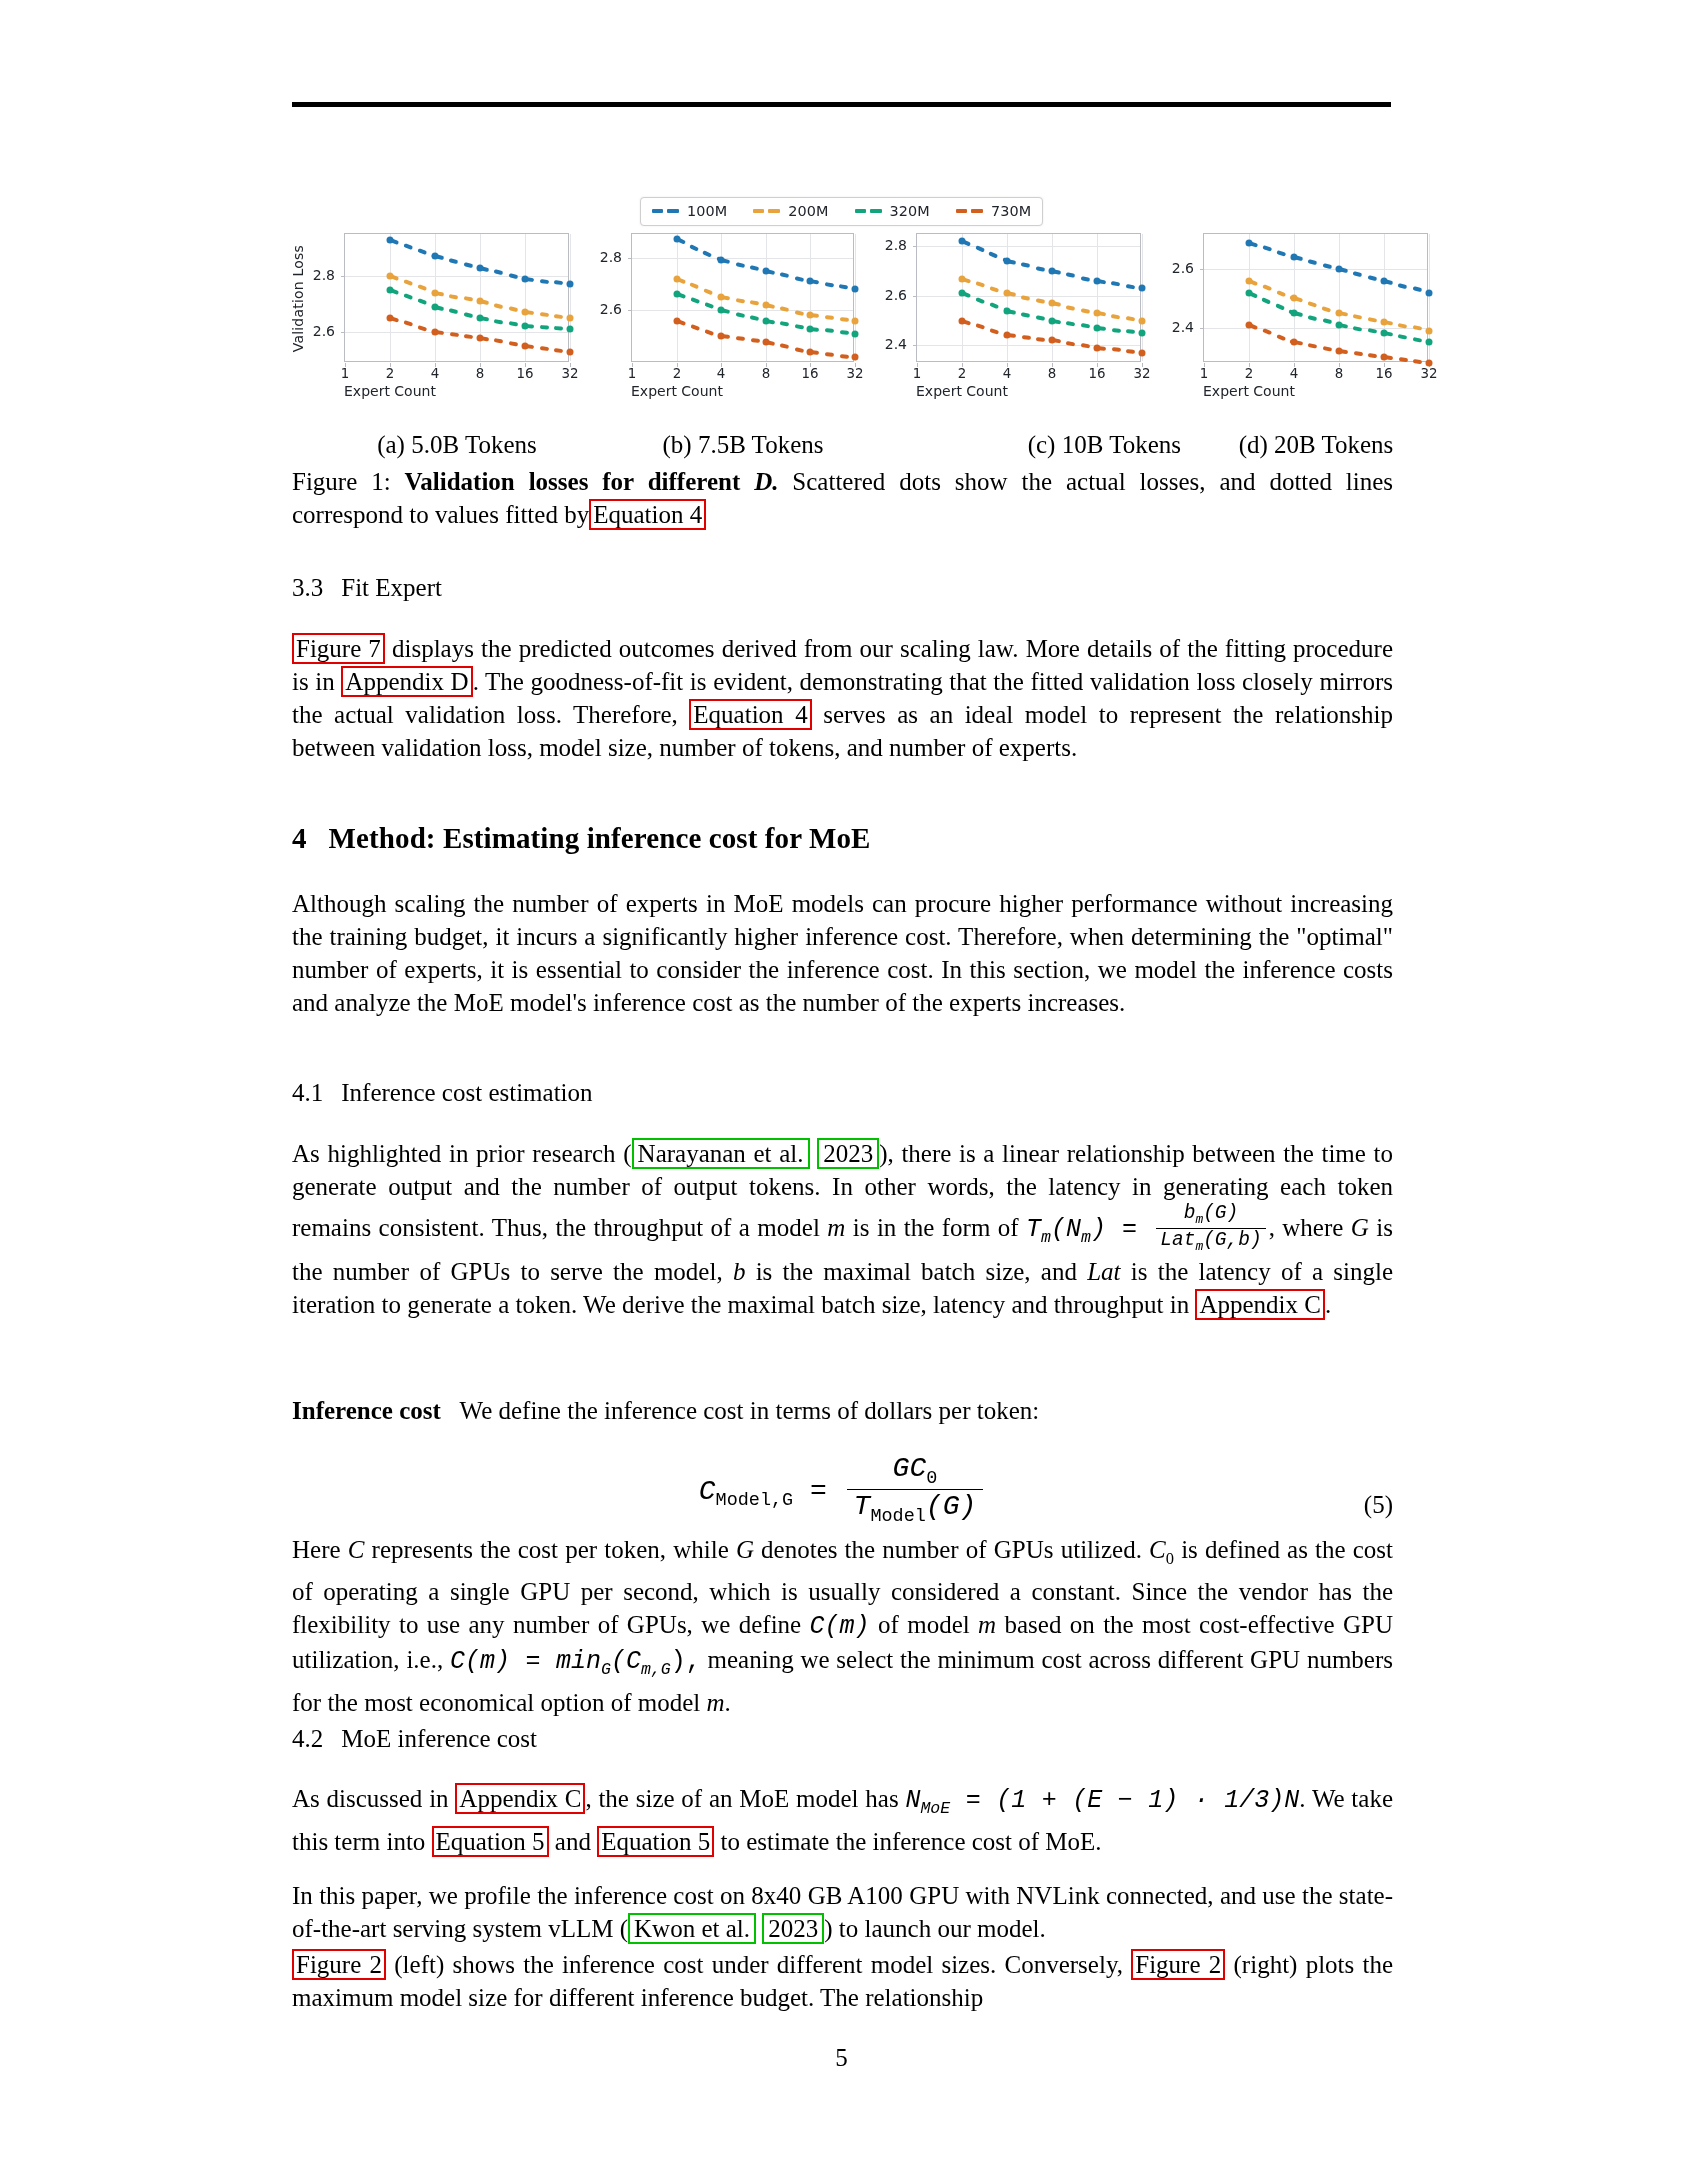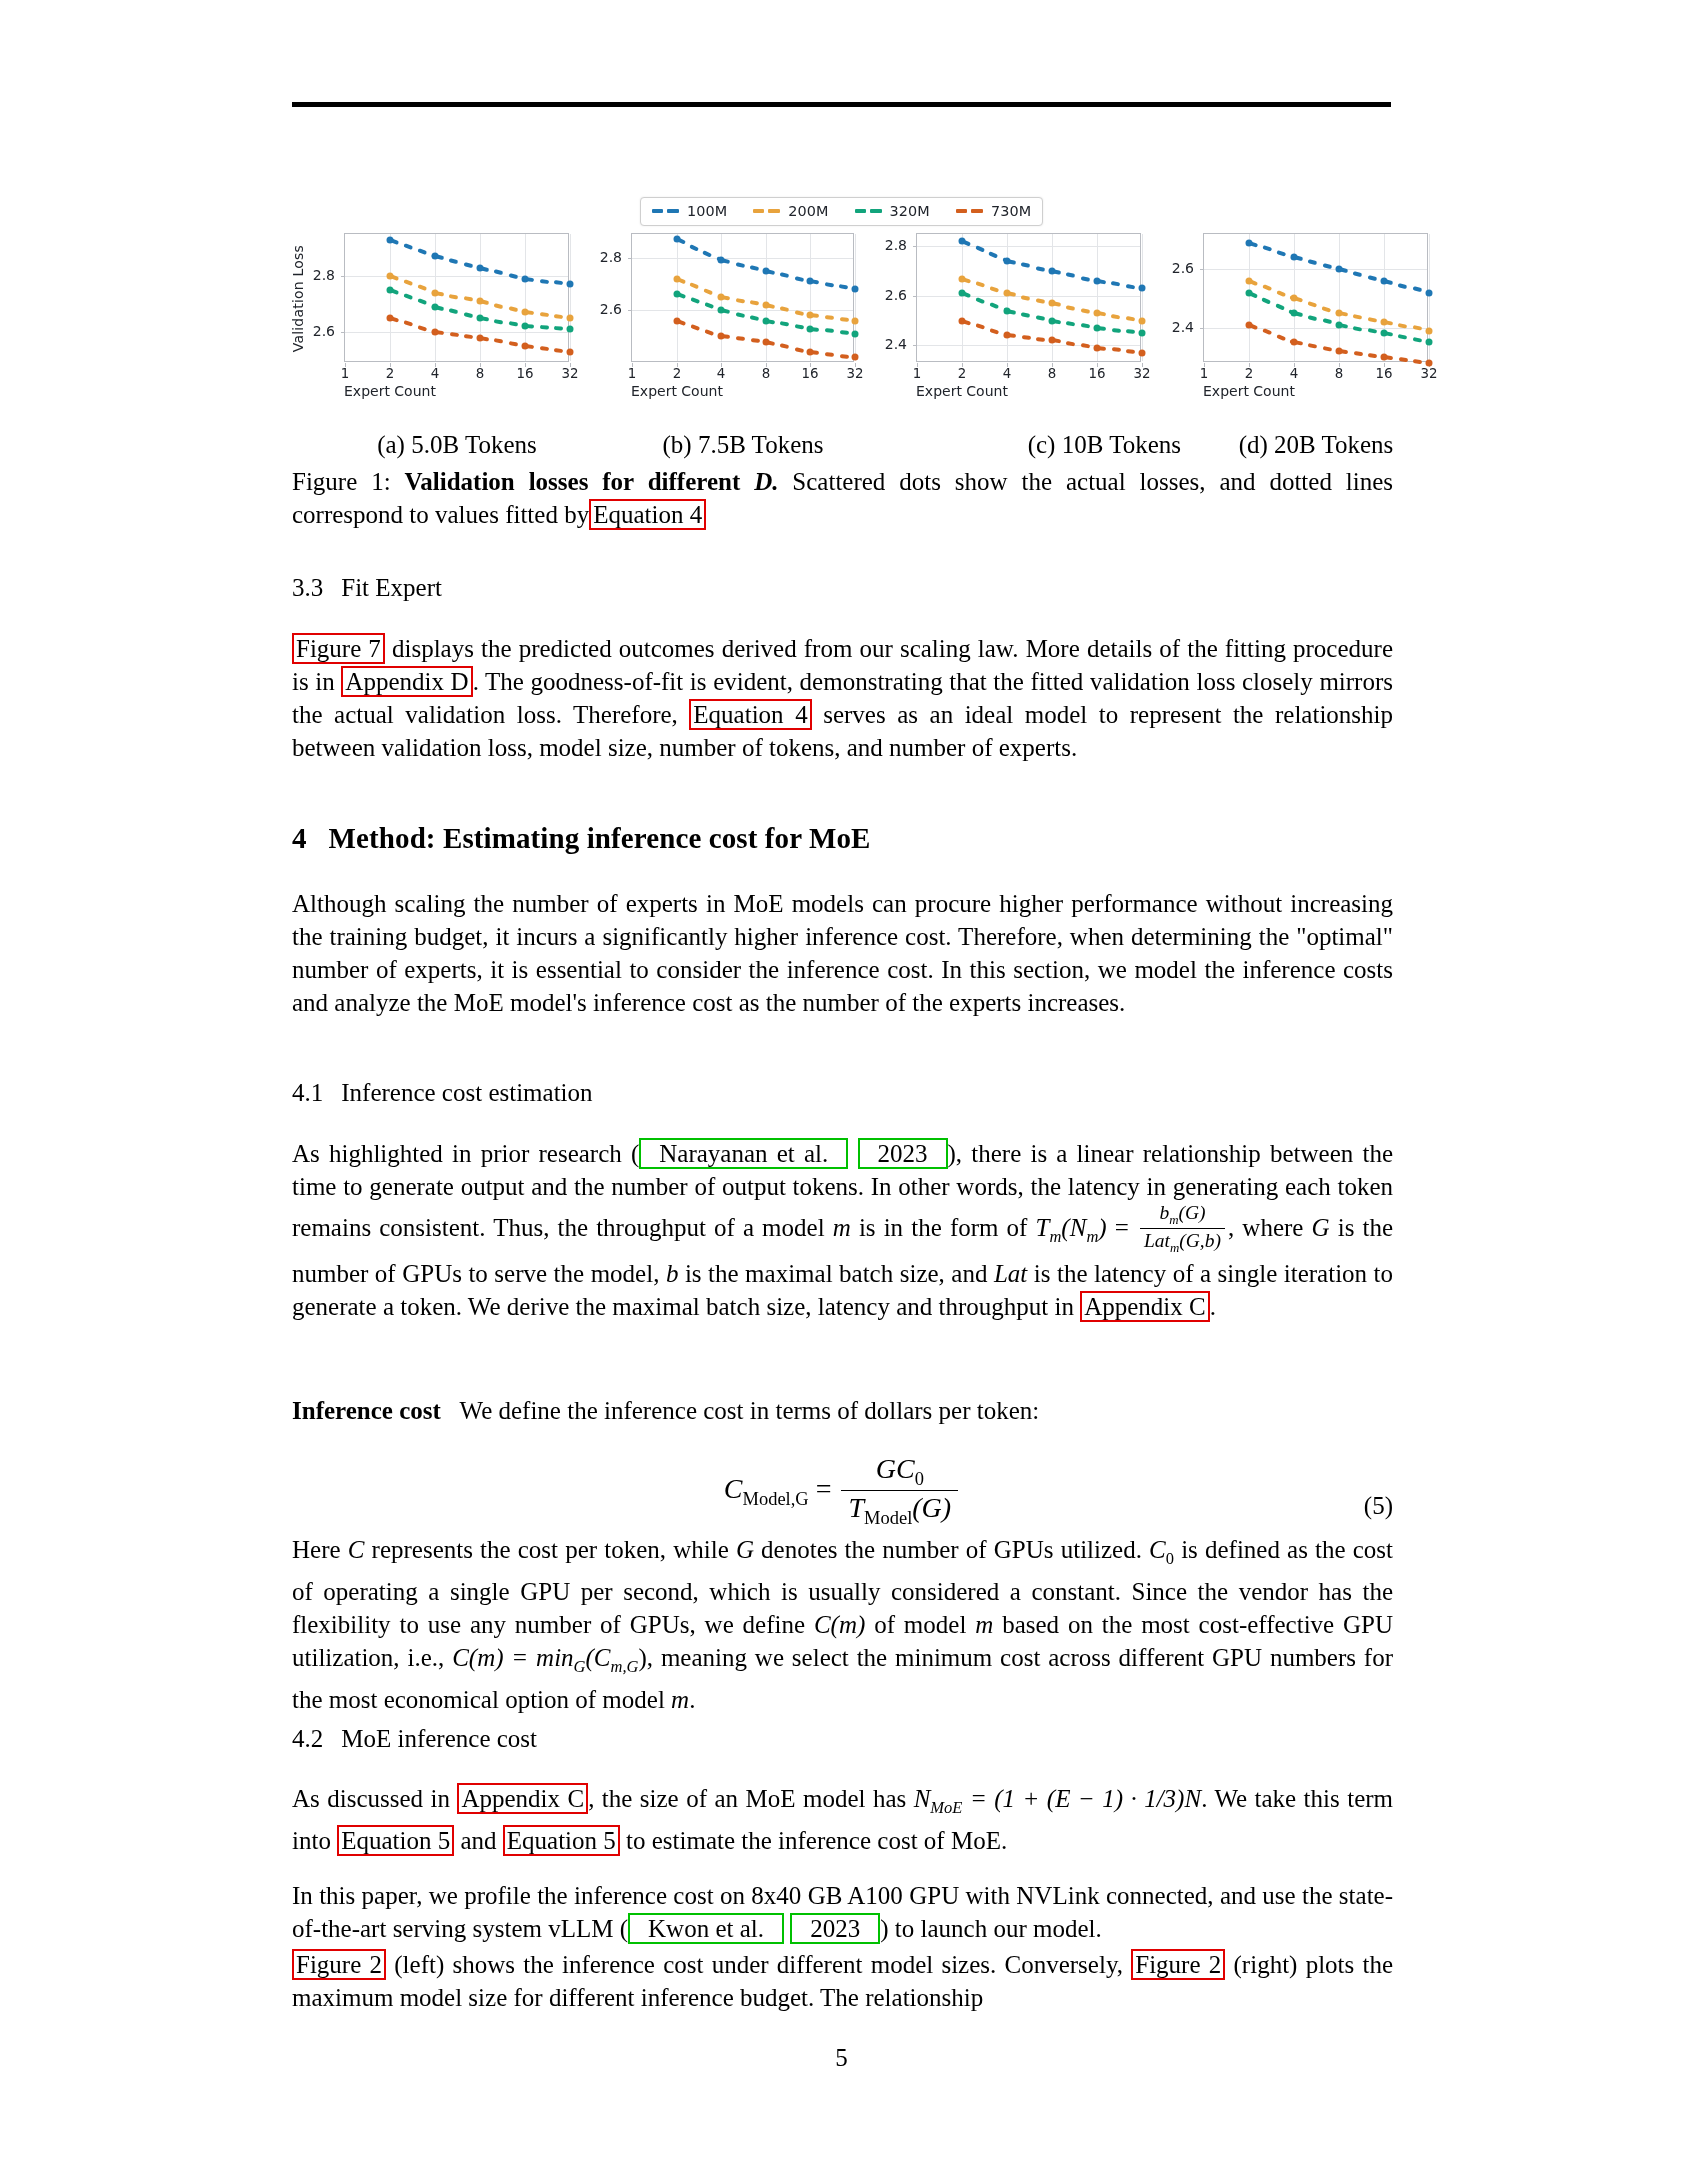--- a/index.html
+++ b/index.html
@@ -90,24 +90,24 @@
     margin:0; font-size:29px; font-weight:bold; letter-spacing:0.1px;
   }
   h3.sub{
     margin:0; font-size:25px; font-weight:normal;
   }
   h3.sub .num{ margin-right:18px; }
   h2.sec .num{ margin-right:22px; }
 
   
   .lnk{ border:2.5px solid #e00000; padding:0 2px; }
-  .cit{ border:2.5px solid #00c000; padding:0 18px; }
+  .cit{ border:2.5px solid #00c000; padding:0 4px; }
 
   
-  .math{ font-family:Liberation Serif, serif; font-style:italic; }
+  .math{ font-family:Liberation Mono, monospace; font-style:italic; }
   .mi{ font-style:italic; }
   .mu{ font-style:normal; }
   sub{ font-size:.66em; font-style:italic; }
   sub.up{ font-style:normal; }
 
   .frac{
     display:inline-block; vertical-align:middle; text-align:center;
     margin:0 3px; position:relative; top:-1px;
   }
   .frac .num2{ display:block; font-size:.78em; padding:0 4px; line-height:1.15; }

